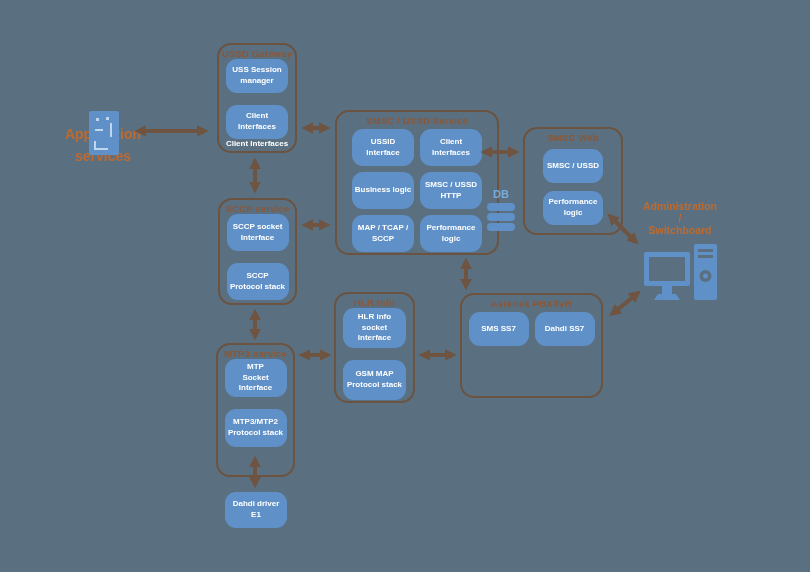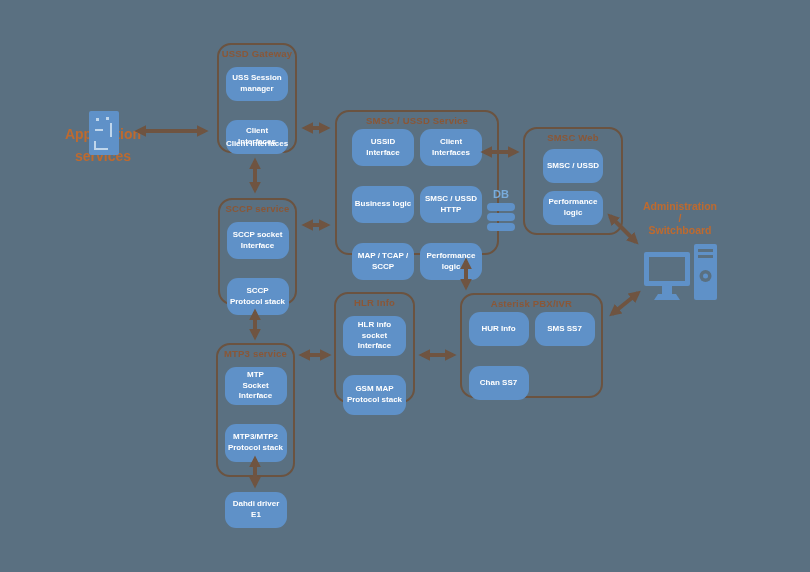--- a/index.html
+++ b/index.html
@@ -8,22 +8,22 @@
     font-family:"Liberation Sans",sans-serif;overflow:hidden;
   }
   .container{
     position:absolute;border:2px solid #6B5340;border-radius:14px;
     box-sizing:border-box;
   }
   .ctitle{
     font-size:9.5px;font-weight:bold;color:#8A5737;text-align:center;
     margin-top:3px;letter-spacing:.2px;white-space:nowrap;
   }
-  .col{display:flex;flex-direction:column;align-items:center;gap:19px;margin-top:8px;}
-  .grid{display:grid;justify-content:center;gap:20px 6px;margin-top:3px;}
+  .col{display:flex;flex-direction:column;align-items:center;gap:12px;margin-top:0;}
+  .grid{display:grid;justify-content:center;gap:6px 6px;margin-top:3px;}
   .grid2{grid-template-columns:repeat(2,62px);}
   .grid2b{grid-template-columns:repeat(2,60px);}
   .box{
     background:#5F91C8;border-radius:11px;color:#FFFFFF;font-size:8px;
     font-weight:bold;display:flex;align-items:center;justify-content:center;
     text-align:center;white-space:pre-line;line-height:1.35;box-sizing:border-box;
     padding:2px;
   }
   .b62x34{width:62px;height:34px;}
   .b62x37{width:62px;height:37px;}
@@ -146,23 +146,22 @@
       <div class="box b63x40">HLR info socket
 Interface</div>
       <div class="box b63x40">GSM MAP
 Protocol stack</div>
     </div>
   </div>
 
   <div id="asterisk" class="container">
     <div class="ctitle">Asterisk PBX/IVR</div>
     <div class="grid grid2b">
-      <div class="box b60x34">HUR Info</div>
       <div class="box b60x34">SMS SS7</div>
-      <div class="box b60x34">Chan SS7</div>
+      <div class="box b60x34">Dahdi SS7</div>
     </div>
   </div>
 
   <div id="admin-label" class="orange-label">Administration
 /
 Switchboard</div>
   <svg id="computer-icon" class="icon-abs" width="80" height="62" viewBox="0 0 80 62">
     <rect x="4" y="10" width="46" height="34" rx="2" fill="#5F91C8"></rect>
     <rect x="9" y="15" width="36" height="24" fill="#5A7081"></rect>
     <rect x="22" y="44" width="10" height="8" fill="#5F91C8"></rect>

